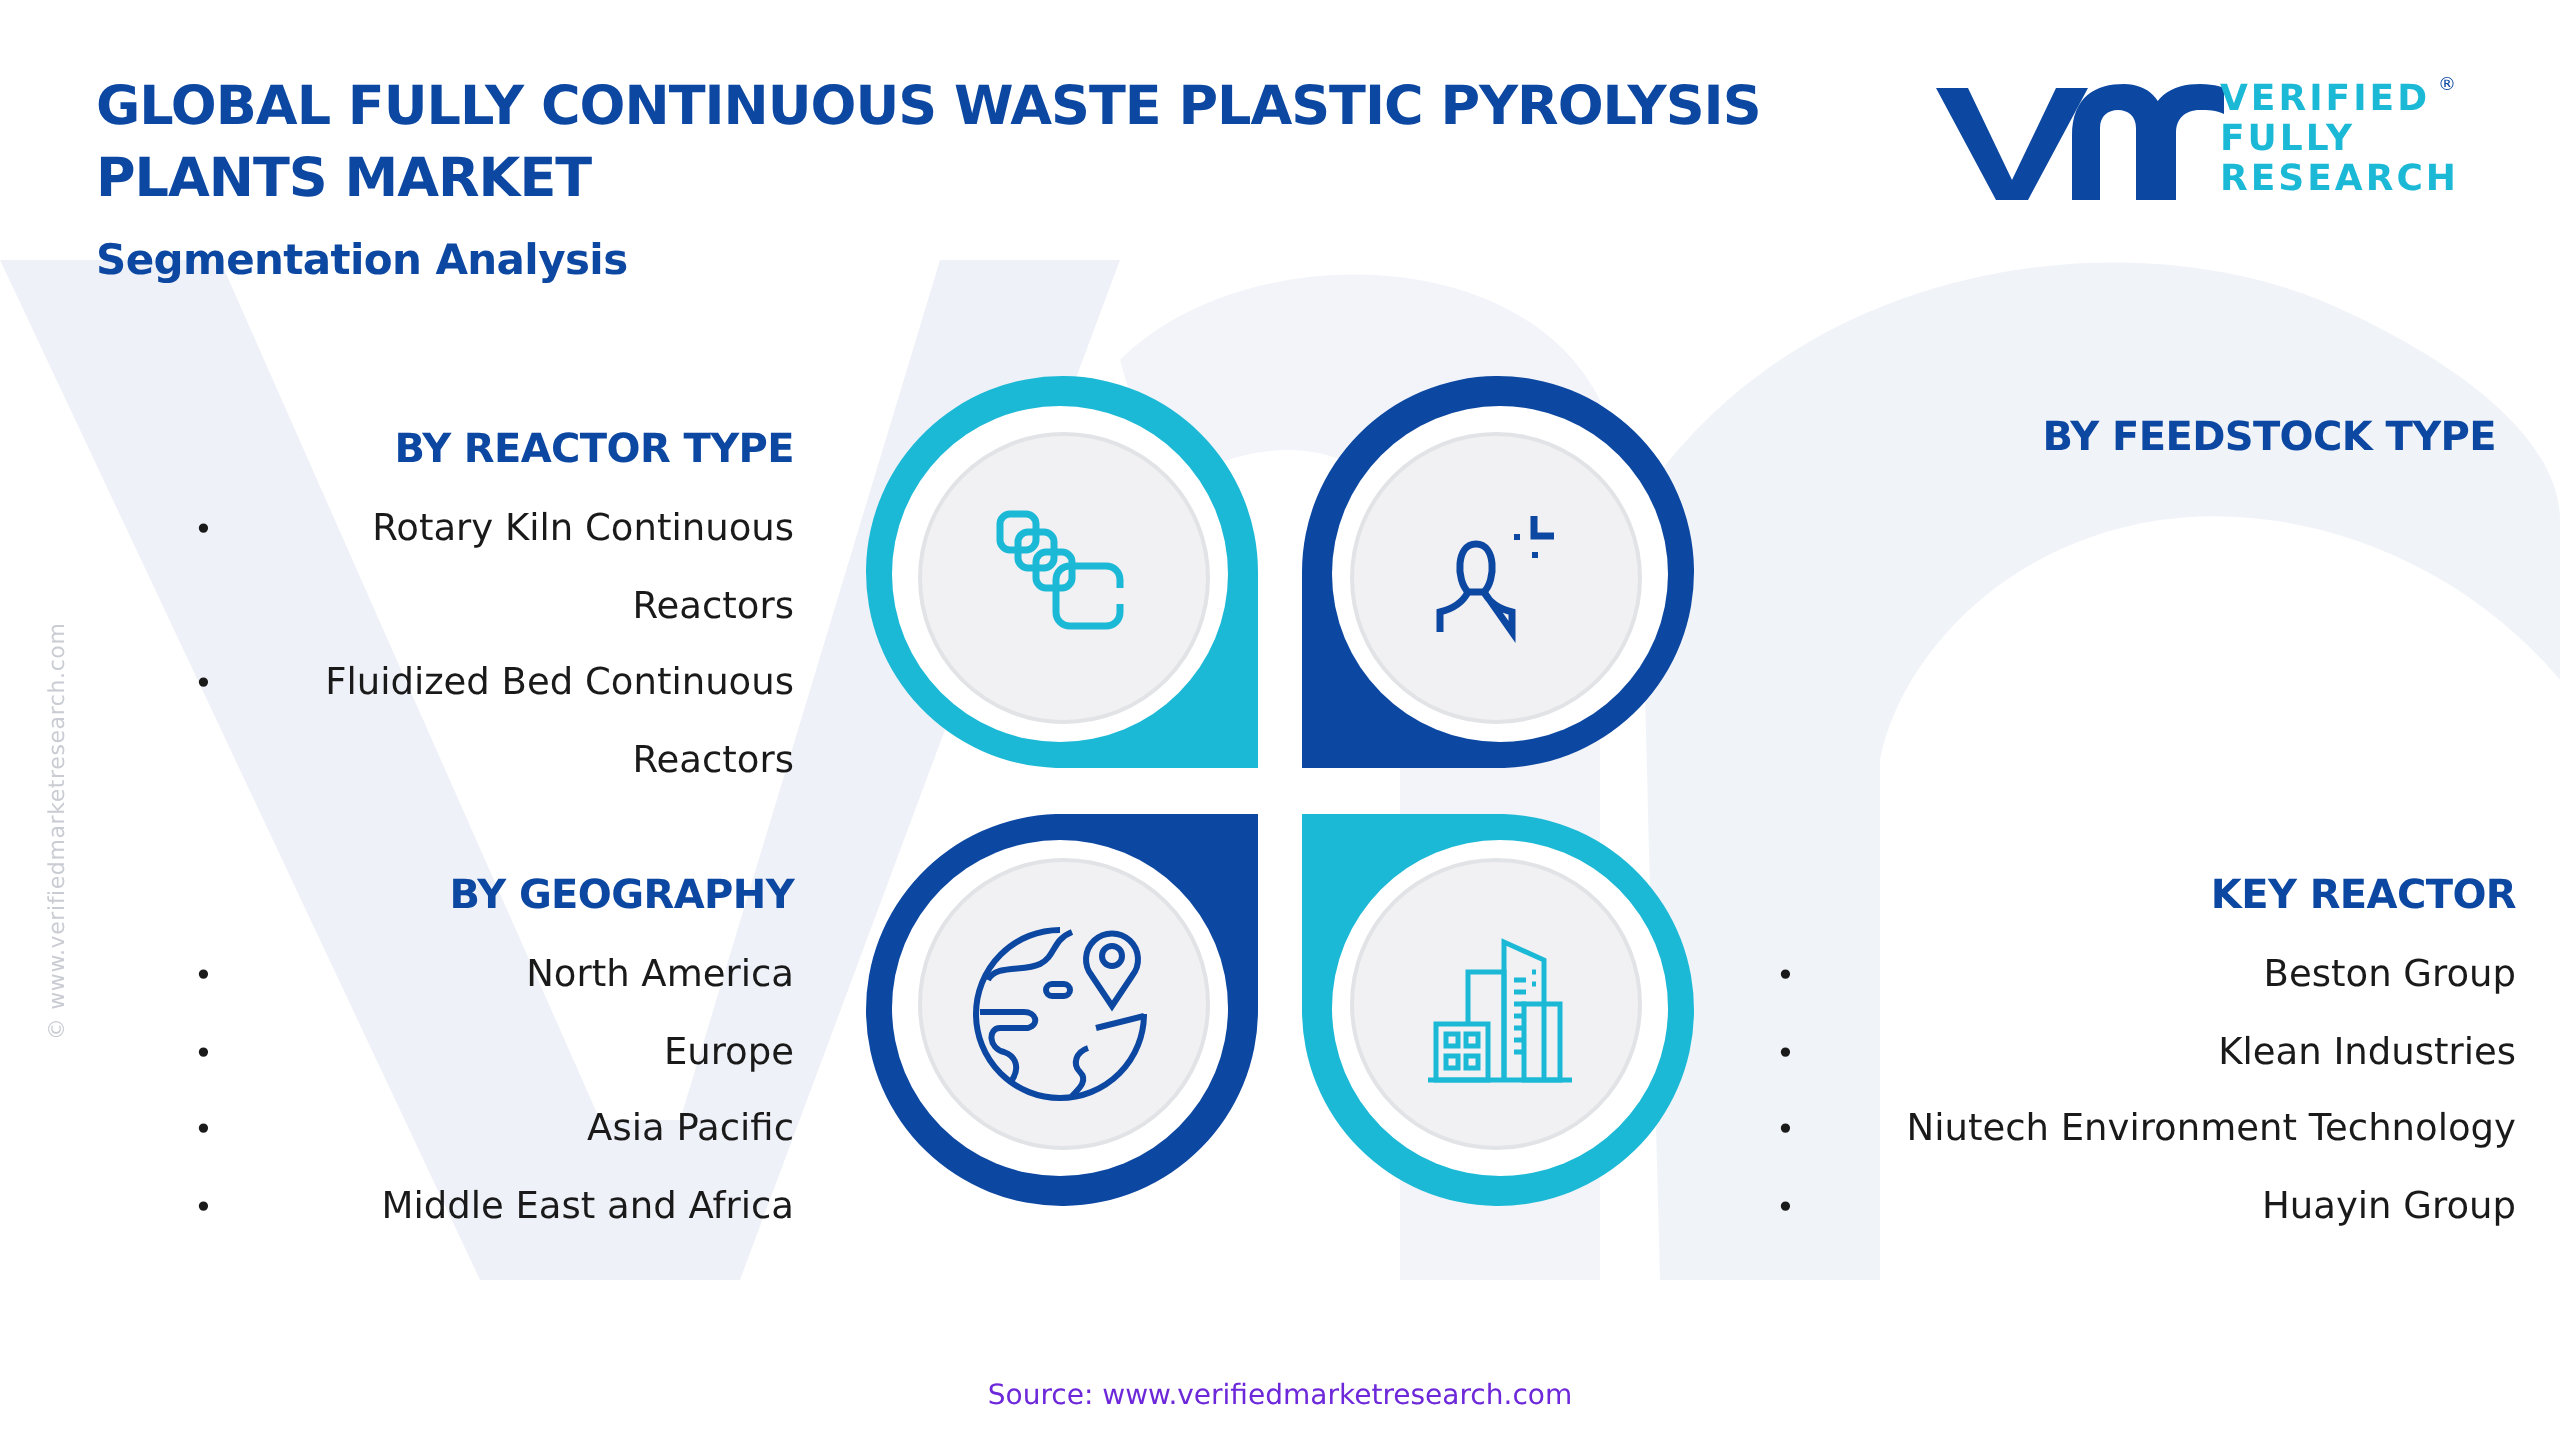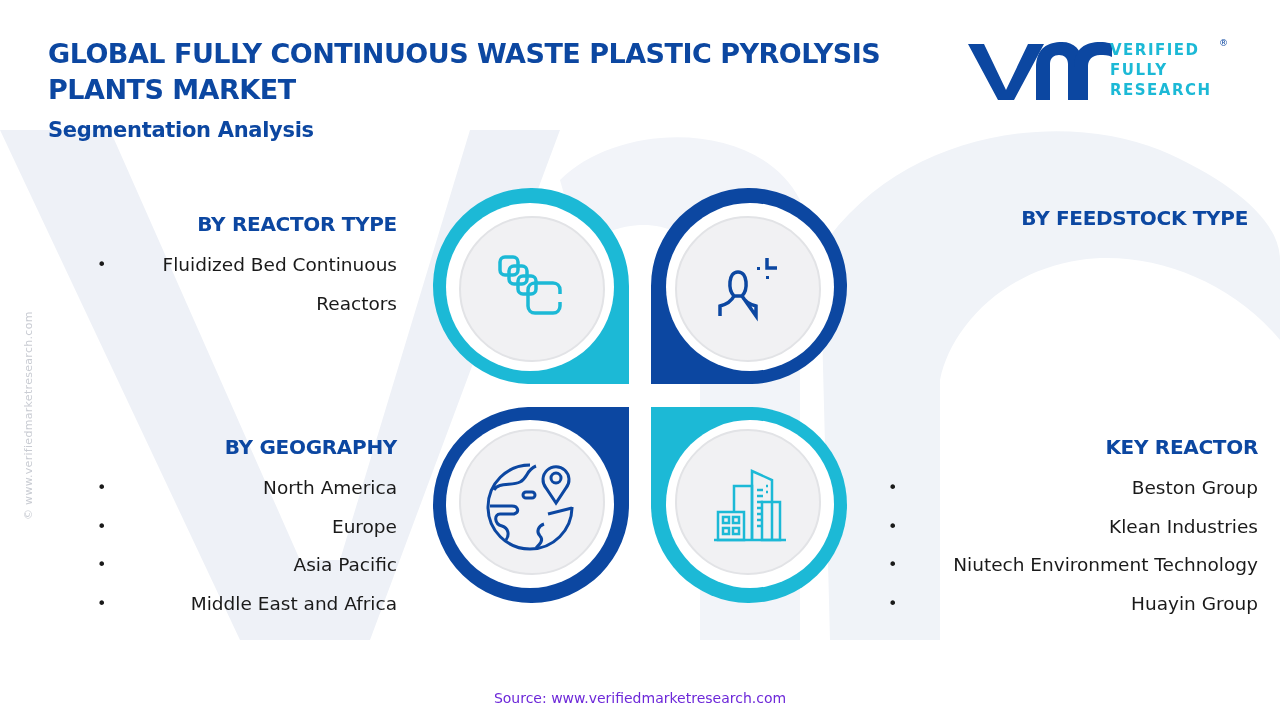--- a/index.html
+++ b/index.html
@@ -17,21 +17,21 @@
     .subtitle {
       position: absolute; left: 48px; top: 118px;
       font-family: "DejaVu Sans", sans-serif; font-weight: bold;
       font-size: 21px; color: #0c47a1; z-index: 2; letter-spacing: -0.3px;
     }
 
     .logo { position: absolute; left: 966px; top: 38px; width: 270px; height: 66px; z-index: 2; }
     .logo-text {
       position: absolute; left: 1110px; top: 40px; z-index: 2;
       font-family: "DejaVu Sans", sans-serif; font-weight: bold;
-      font-size: 15px; line-height: 20px; color: #1cb9d6; letter-spacing: 1.5px;
+      font-size: 18px; line-height: 20px; color: #1cb9d6; letter-spacing: 1.5px;
     }
     .logo-reg { position: absolute; left: 1219px; top: 38px; font-size: 9px; color: #0c47a1; z-index: 2; }
 
     .section { position: absolute; z-index: 2; text-align: right; }
     .section h2 {
       font-family: "DejaVu Sans", sans-serif; font-weight: bold;
       font-size: 20px; color: #0c47a1; letter-spacing: -0.3px;
       margin-bottom: 10px; line-height: 24px;
     }
     .section ul { list-style: none; }
@@ -142,20 +142,21 @@
       <rect x="762" y="502" width="18" height="38"></rect>
       <path d="M757,490 L763,490 M757,496 L763,496 M757,502 L763,502 M757,508 L763,508 M757,514 L763,514 M757,520 L763,520 M757,526 L763,526"></path>
       <path d="M766,486 L768,486 M766,492 L768,492"></path>
     </g>
   </g>
 </svg>
 
 <div class="section sec-reactor">
   <h2>BY REACTOR TYPE</h2>
   <ul>
+    <li>Rotary Kiln Continuous Reactors</li>
     <li>Fluidized Bed Continuous Reactors</li>
   </ul>
 </div>
 
 <div class="section sec-geo">
   <h2>BY GEOGRAPHY</h2>
   <ul>
     <li>North America</li>
     <li>Europe</li>
     <li>Asia Pacific</li>

